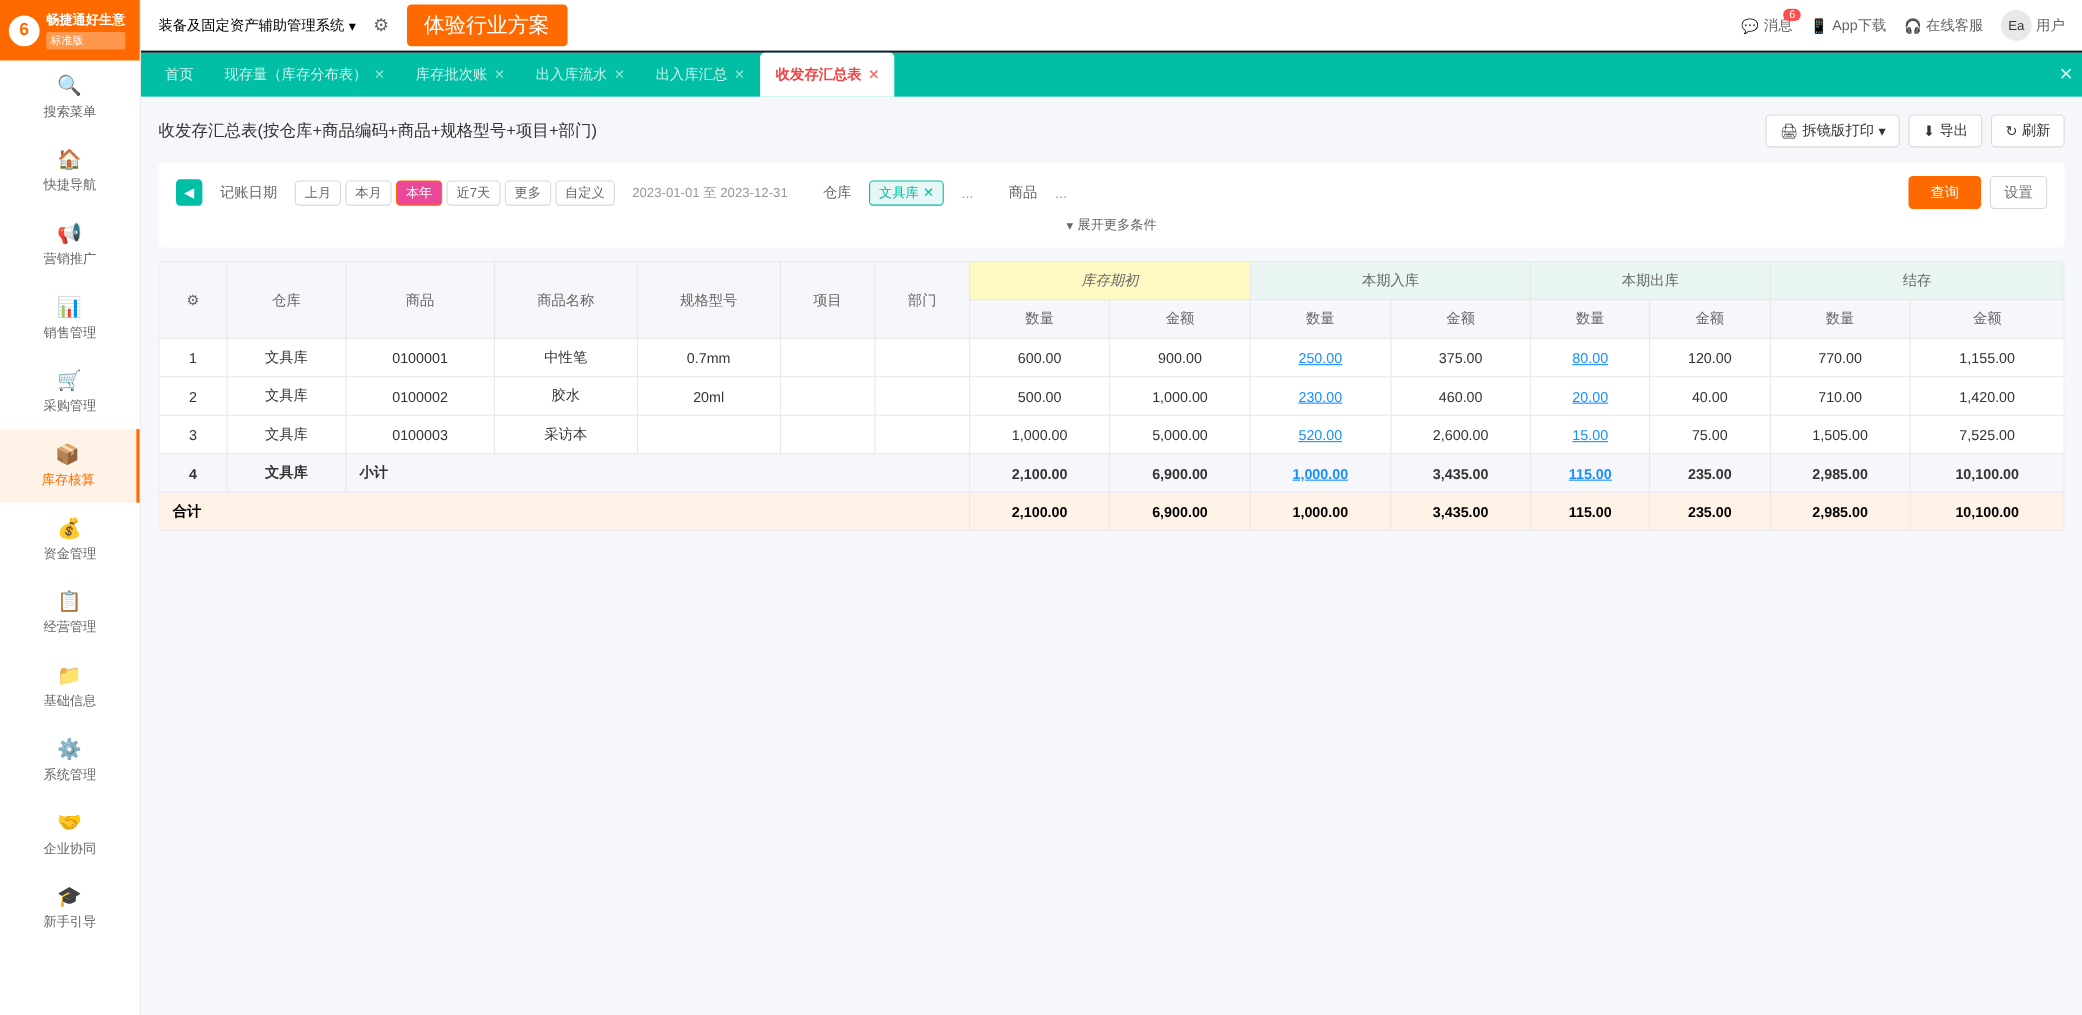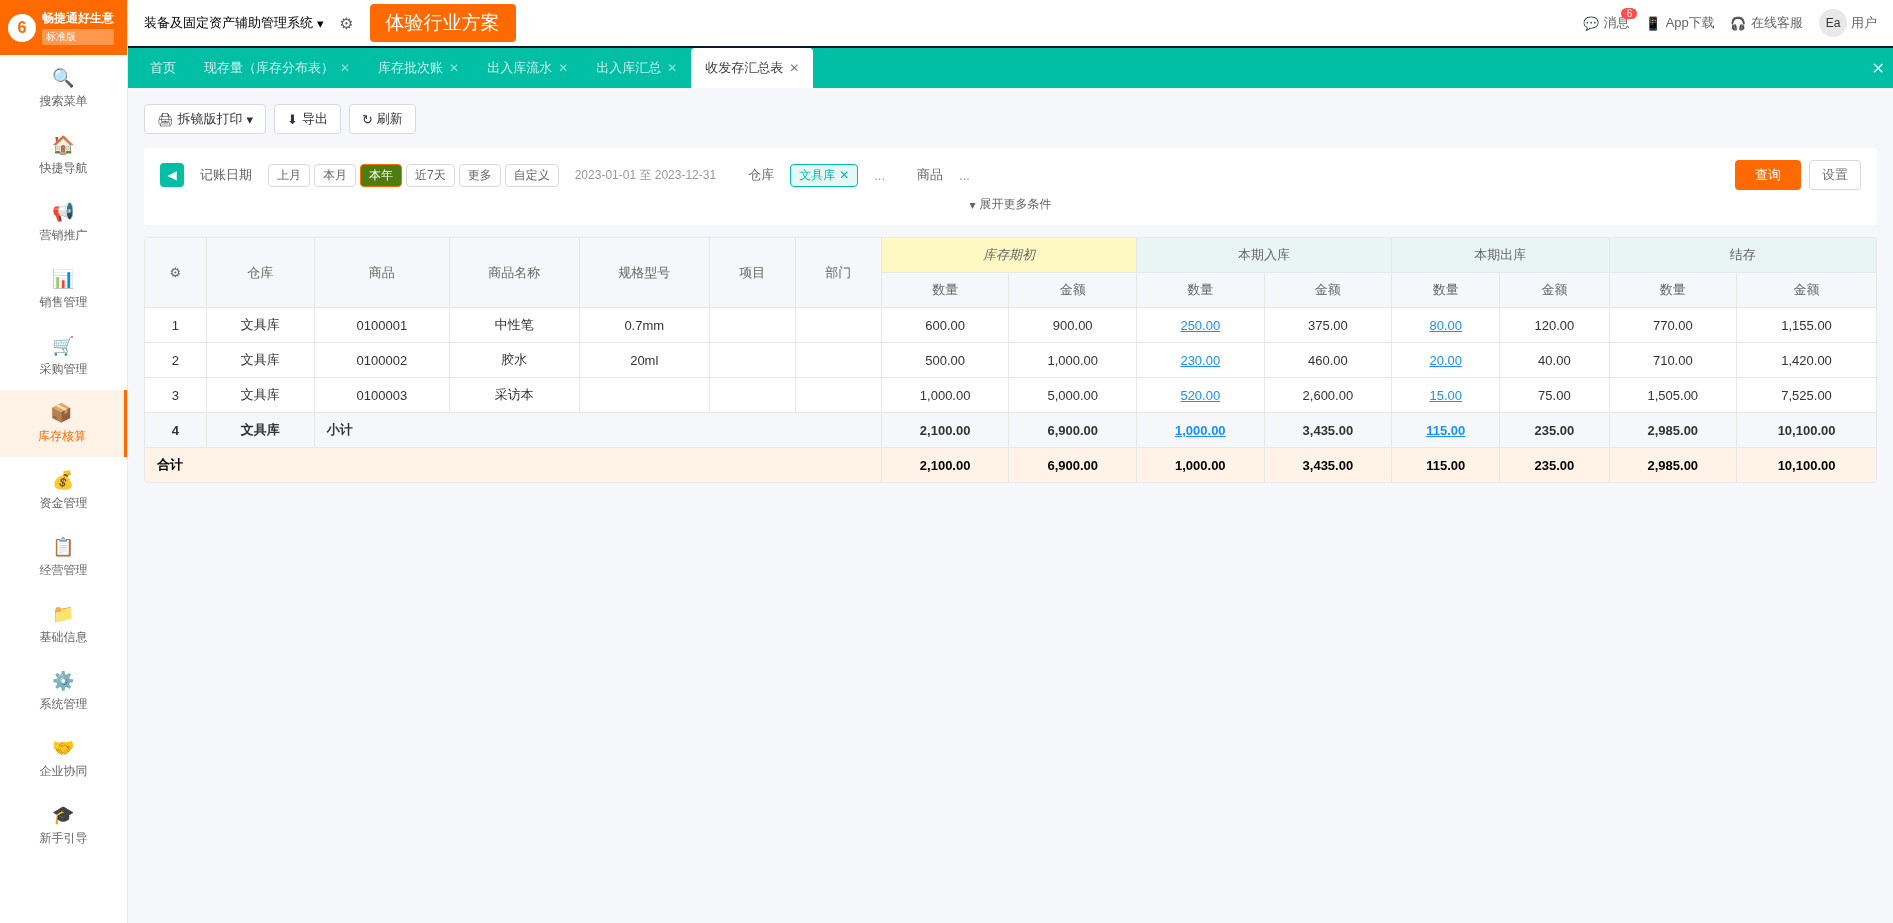--- a/index.html
+++ b/index.html
@@ -26,40 +26,40 @@
     .topbar-settings { width: 30px; height: 30px; display: flex; align-items: center; justify-content: center; cursor: pointer; color: #666; font-size: 16px; }
     .topbar-trial-btn { background: #ff6a00; color: #fff; border: none; padding: 6px 16px; border-radius: 4px; cursor: pointer; font-size: 19px; }
     .topbar-right { display: flex; align-items: center; gap: 16px; color: #666; font-size: 13px; }
     .topbar-right-item { display: flex; align-items: center; gap: 4px; cursor: pointer; position: relative; }
     .badge { background: #ff4d4f; color: #fff; font-size: 10px; border-radius: 10px; padding: 0 4px; min-width: 16px; text-align: center; position: absolute; top: -6px; right: -8px; }
     .user-avatar { width: 28px; height: 28px; background: #e8e8e8; border-radius: 50%; display: flex; align-items: center; justify-content: center; font-size: 12px; color: #333; }
 
     
     .nav-tabs { background: #00bfa5; display: flex; align-items: center; padding: 0 8px; flex-shrink: 0; height: 40px; }
     .nav-tab { padding: 0 14px; height: 40px; display: flex; align-items: center; gap: 6px; cursor: pointer; color: rgba(255,255,255,0.8); font-size: 13px; white-space: nowrap; }
-    .nav-tab.active { background: #fff; color: #404040; border-radius: 4px 4px 0 0; }
+    .nav-tab.active { background: #fff; color: #ef4444; border-radius: 4px 4px 0 0; font-weight: bold; }
     .nav-tab-close { font-size: 12px; opacity: 0.7; }
     .nav-close-all { margin-left: auto; color: rgba(255,255,255,0.8); cursor: pointer; font-size: 16px; }
 
     
     .content { flex: 1; overflow: auto; padding: 16px; background: #f5f7fa; }
     .page-title { font-size: 16px; color: #333; margin-bottom: 14px; font-weight: normal; display: flex; align-items: center; justify-content: space-between; }
     .page-title-actions { display: flex; align-items: center; gap: 8px; }
     .btn-print { display: flex; align-items: center; gap: 4px; padding: 5px 12px; border: 1px solid #d9d9d9; border-radius: 4px; background: #fff; cursor: pointer; font-size: 13px; color: #333; }
     .btn-export { display: flex; align-items: center; gap: 4px; padding: 5px 12px; border: 1px solid #d9d9d9; border-radius: 4px; background: #fff; cursor: pointer; font-size: 13px; color: #333; }
     .btn-refresh { display: flex; align-items: center; gap: 4px; padding: 5px 12px; border: 1px solid #d9d9d9; border-radius: 4px; background: #fff; cursor: pointer; font-size: 13px; color: #333; }
 
     
     .filter-area { background: #fff; border-radius: 4px; padding: 12px 16px; margin-bottom: 12px; }
     .filter-row { display: flex; align-items: center; gap: 16px; flex-wrap: wrap; }
     .filter-collapse-btn { width: 24px; height: 24px; background: #00bfa5; border-radius: 4px; display: flex; align-items: center; justify-content: center; color: #fff; cursor: pointer; font-size: 12px; flex-shrink: 0; }
     .filter-label { color: #666; font-size: 13px; }
     .date-shortcuts { display: flex; align-items: center; gap: 4px; }
     .date-btn { padding: 2px 8px; border-radius: 4px; cursor: pointer; font-size: 12px; border: 1px solid #d9d9d9; background: #fff; color: #666; }
-    .date-btn.active { background: #4d7c0f; color: #fff; border-color: #ff6a00; }
+    .date-btn.active { background: #ec4899; color: #fff; border-color: #ff6a00; }
     .date-range { color: #999; font-size: 12px; }
     .filter-divider { color: #d9d9d9; }
     .warehouse-tag { display: flex; align-items: center; gap: 4px; background: #e6f7f5; border: 1px solid #00bfa5; border-radius: 4px; padding: 2px 8px; font-size: 12px; color: #00bfa5; cursor: pointer; }
     .warehouse-tag-close { font-size: 12px; cursor: pointer; }
     .filter-more { color: #999; cursor: pointer; font-size: 13px; }
     .filter-expand-btn { display: flex; align-items: center; justify-content: center; gap: 4px; color: #666; cursor: pointer; font-size: 12px; padding: 6px 0 0; }
     .btn-query { background: #ff6a00; color: #fff; border: none; padding: 6px 20px; border-radius: 4px; cursor: pointer; font-size: 13px; }
     .btn-settings-sm { border: 1px solid #d9d9d9; background: #fff; padding: 5px 12px; border-radius: 4px; cursor: pointer; font-size: 13px; color: #737373; }
 
     
@@ -196,20 +196,21 @@
       <div class="nav-tab active">
         <span>收发存汇总表</span>
         <span class="nav-tab-close">✕</span>
       </div>
       <div class="nav-close-all">✕</div>
   </div>
 
   <div class="content">
 
     <div class="page-title">
+      <span style="font-size:15px;color:#333;">收发存汇总表(按仓库+商品编码+商品+规格型号+项目+部门)</span>
       <div class="page-title-actions">
         <button class="btn-print">
           <span>🖨</span>
           <span>拆镜版打印</span>
           <span>▾</span>
         </button>
         <button class="btn-export">
           <span>⬇</span>
           <span>导出</span>
         </button>

